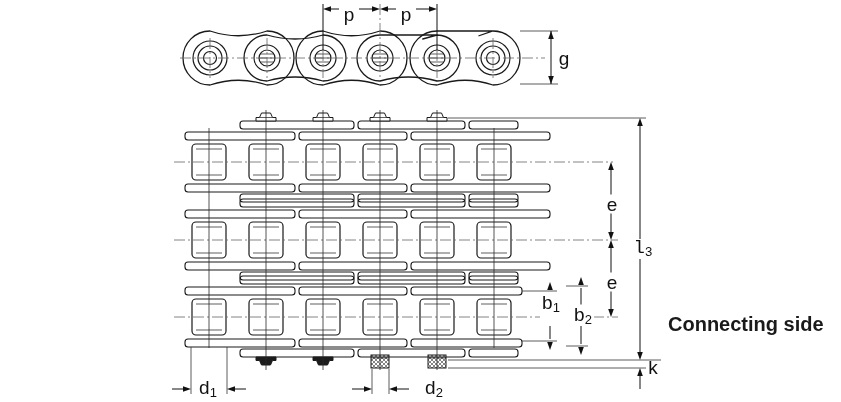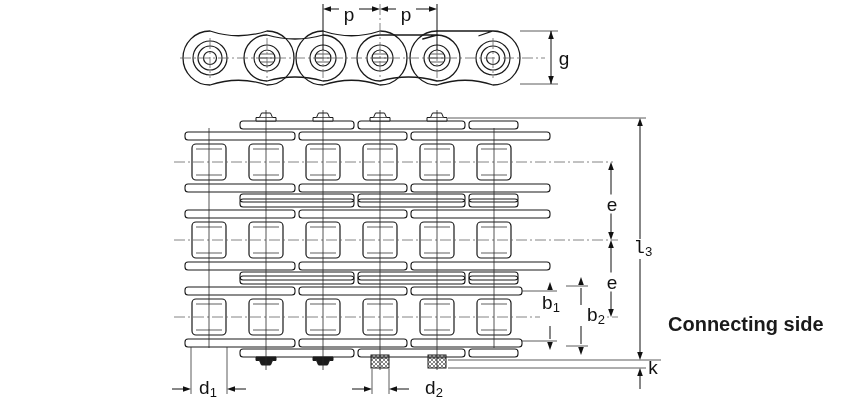--- a/index.html
+++ b/index.html
@@ -297,19 +297,19 @@
   </g>
 </svg>
 
 <div class="lbl" style="left:349px;top:14px;">p</div>
 <div class="lbl" style="left:406px;top:14px;">p</div>
 <div class="lbl" style="left:564px;top:58px;">g</div>
 <div class="lbl mask" style="left:612px;top:204px;">e</div>
 <div class="lbl mask" style="left:612px;top:282px;">e</div>
 <div class="lbl mask" style="left:643px;top:249px;font-family:Liberation Mono, monospace;"><span>l</span><span class="sub">3</span></div>
 <div class="lbl mask" style="left:551px;top:303px;"><span>b</span><span class="sub">1</span></div>
-<div class="lbl mask" style="left:583px;top:315px;margin-left:13px;"><span>b</span><span class="sub">2</span></div>
+<div class="lbl mask" style="left:583px;top:315px;"><span>b</span><span class="sub">2</span></div>
 <div class="lbl" style="left:653px;top:367px;">k</div>
 <div class="lbl mask" style="left:208px;top:388px;"><span>d</span><span class="sub">1</span></div>
 <div class="lbl" style="left:434px;top:388px;text-align:right;"><span>d</span><span class="sub">2</span></div>
 <div class="note" style="left:668px;top:324px;">Connecting side</div>
 
 </div>
 
 </body></html>

